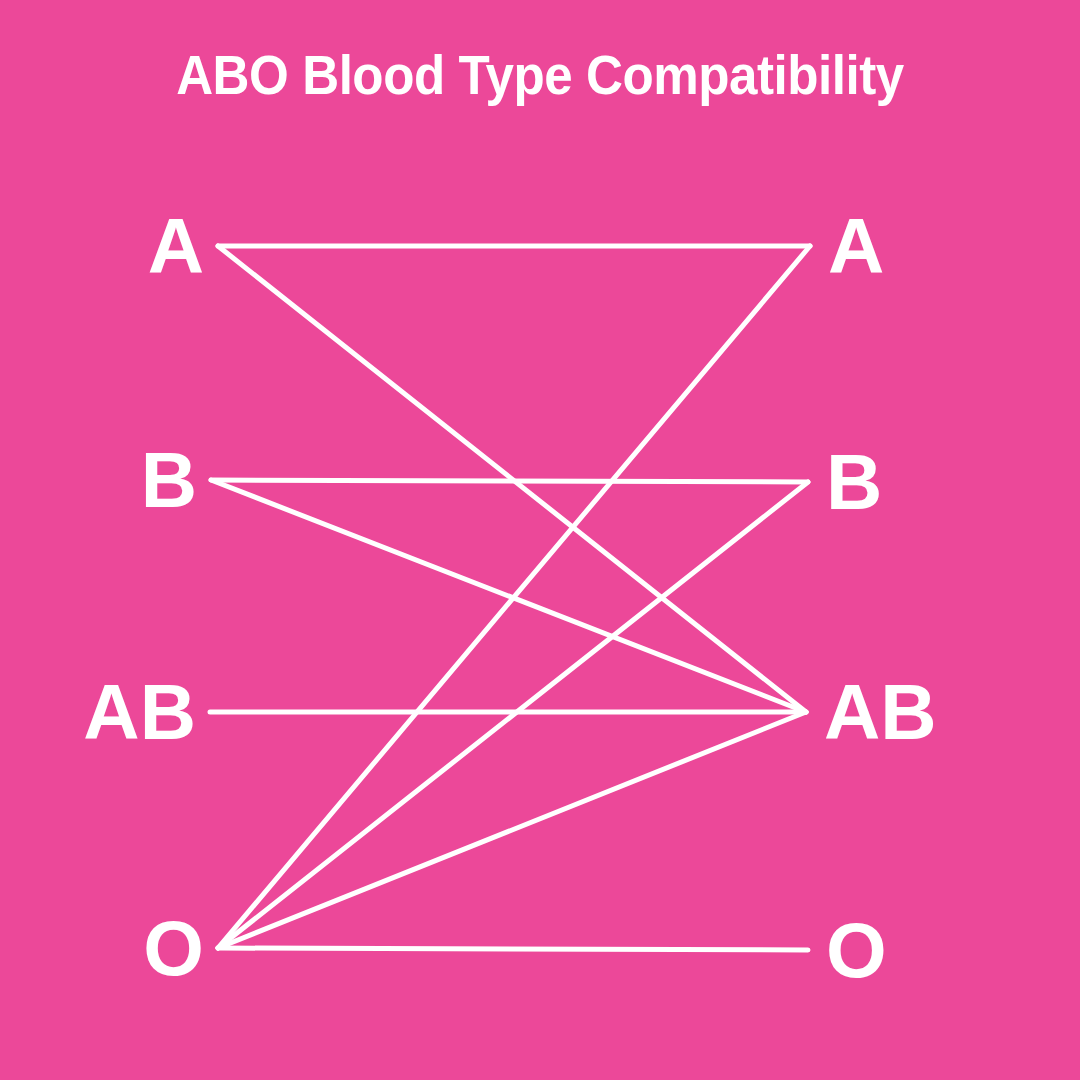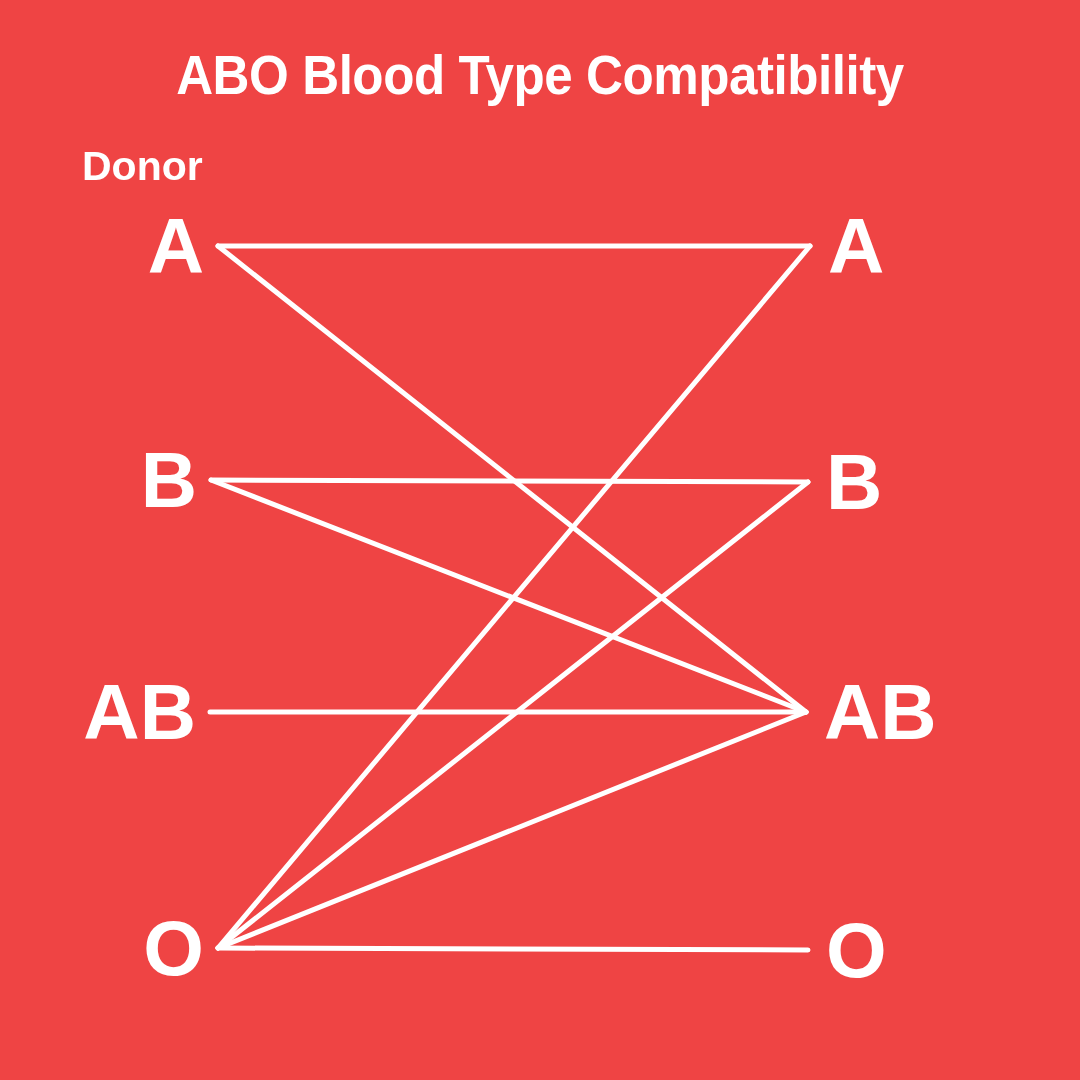--- a/index.html
+++ b/index.html
@@ -4,21 +4,21 @@
 <style>
   html, body {
     margin: 0;
     padding: 0;
     background: #1d55a5;
   }
   #stage {
     position: relative;
     width: 1080px;
     height: 1080px;
-    background: #ef4444;
+    background: #ec4899;
     overflow: hidden;
     font-family: "Liberation Sans", sans-serif;
   }
 
   
   #title {
     position: absolute;
     left: 0;
     top: 44px;
     width: 1080px;
@@ -75,21 +75,20 @@
   .node-label.donor     { text-align: right; }
   .node-label.recipient { text-align: left; }
 </style>
 </head>
 <body>
 
 <div id="stage">
 
   <div id="title">ABO Blood Type Compatibility</div>
 
-  <div id="donor-header" class="col-header">Donor</div>
 
 
   <svg id="wiring" viewBox="0 0 1080 1080">
       <line x1="218" y1="246" x2="810" y2="246"></line>
       <line x1="218" y1="246" x2="806" y2="712"></line>
       <line x1="211" y1="480" x2="808" y2="482"></line>
       <line x1="211" y1="480" x2="806" y2="712"></line>
       <line x1="210" y1="712" x2="806" y2="712"></line>
       <line x1="218" y1="948" x2="810" y2="246"></line>
       <line x1="218" y1="948" x2="808" y2="482"></line>

